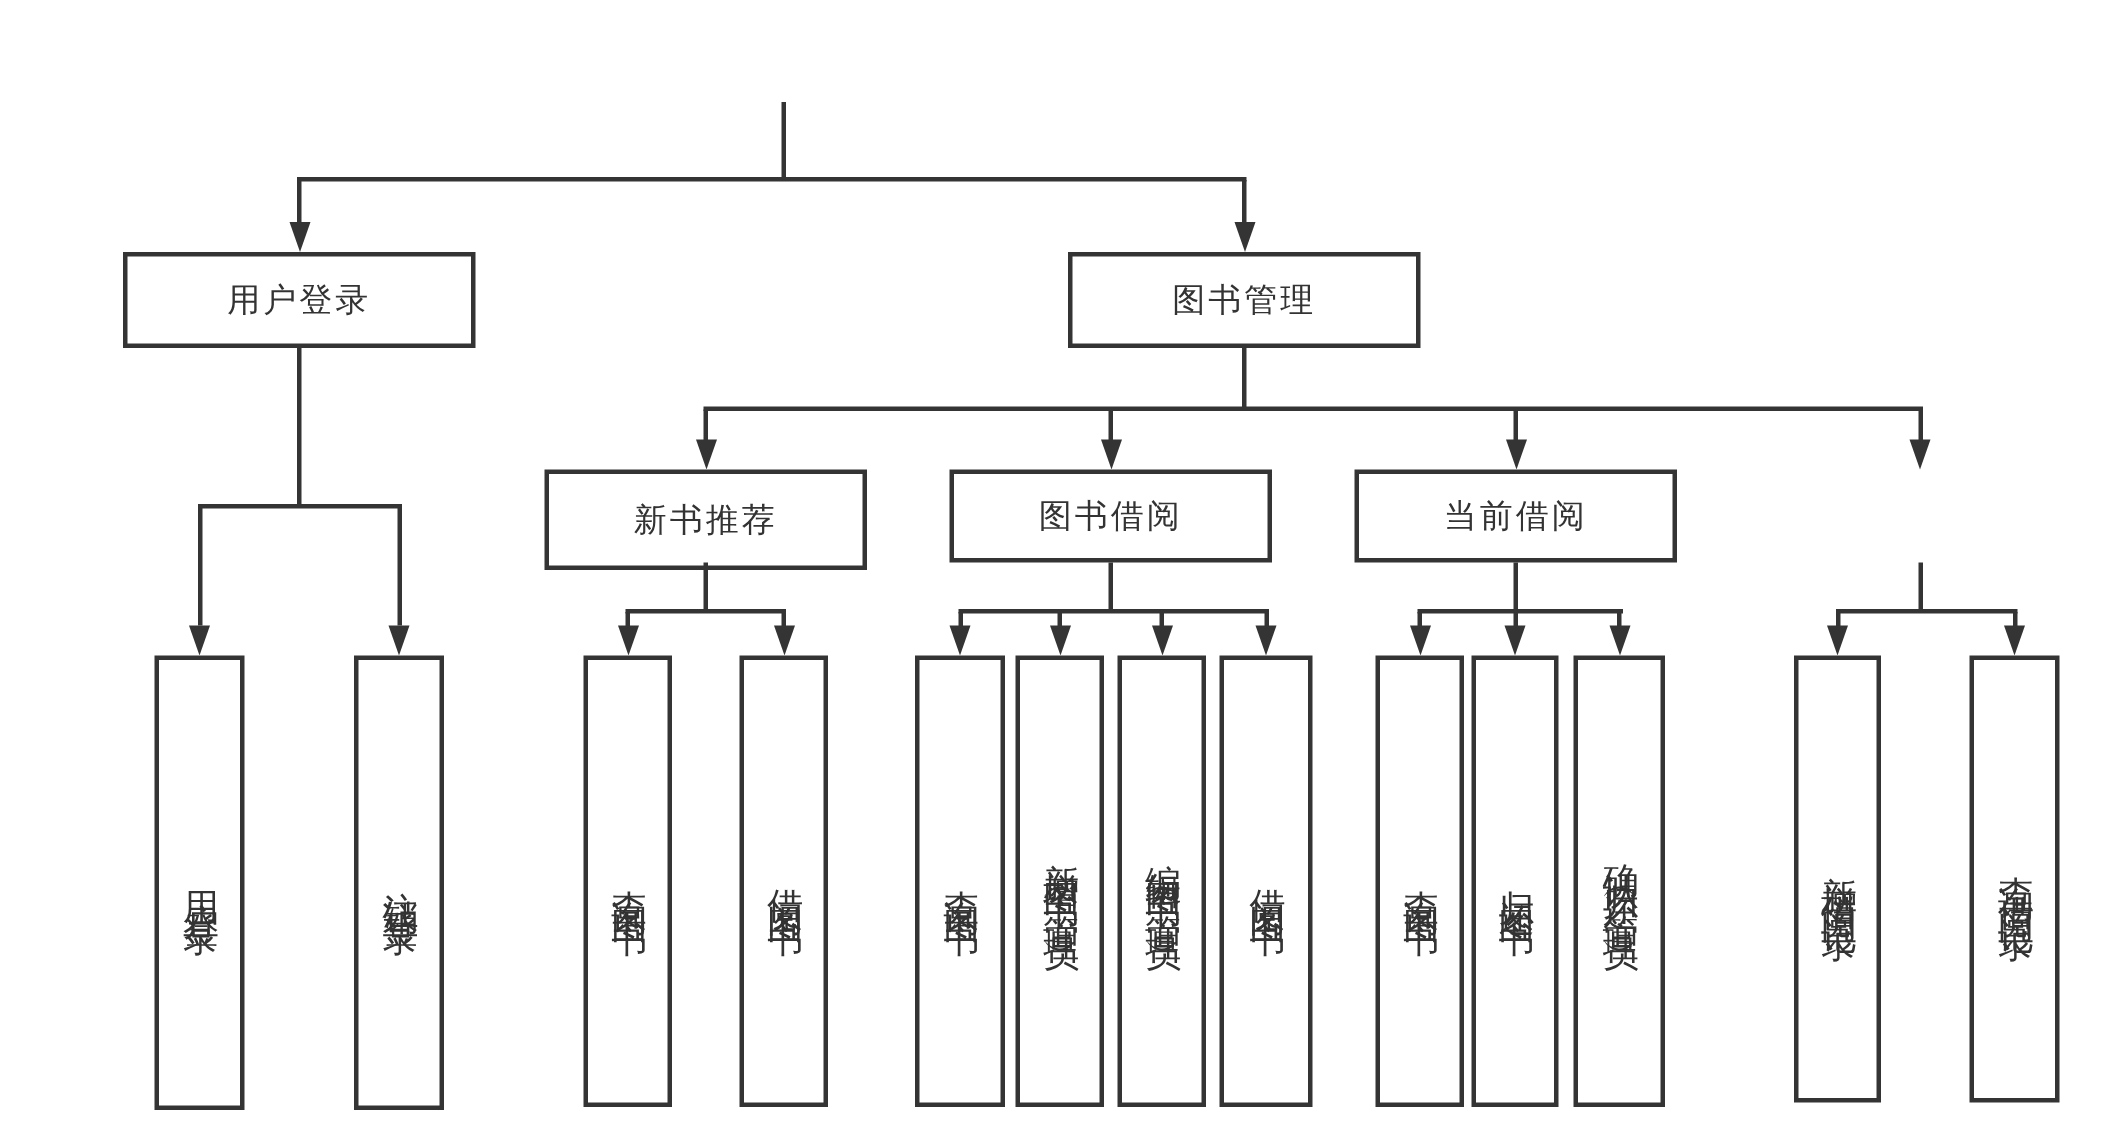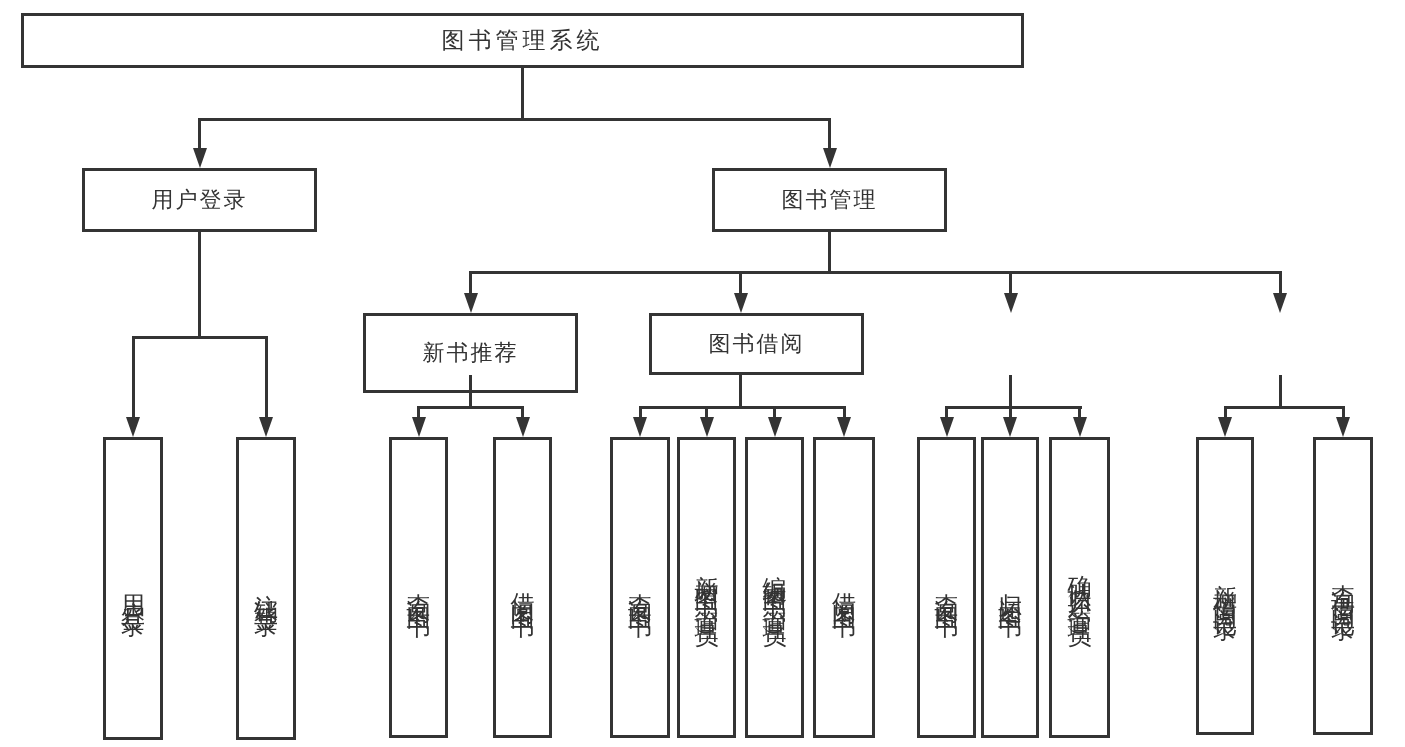--- a/index.html
+++ b/index.html
@@ -29,21 +29,20 @@
     position:absolute;right:5px;bottom:3px;font-size:20px;color:#9b9b9b;
     letter-spacing:1px;z-index:10;
     text-shadow:1px 1px 0 #ffffff,-1px -1px 0 #ffffff,1px -1px 0 #ffffff,-1px 1px 0 #ffffff;
   }
 </style>
 </head>
 <body>
 
 <div class="stage">
 
-  <div class="box title" style="left:21px;top:13px;width:1003px;height:55px;">图书管理系统</div>
 
   <div class="vline" style="left:521px;top:68px;height:52px;"></div>
   <div class="hline" style="left:198px;top:118px;width:633px;"></div>
   <div class="vline" style="left:198px;top:120px;height:30px;"></div>
   <div class="arrow" style="left:192.5px;top:148px;"></div>
   <div class="vline" style="left:828px;top:120px;height:30px;"></div>
   <div class="arrow" style="left:822.5px;top:148px;"></div>
 
   <div class="box" style="left:82px;top:168px;width:235px;height:64px;">用户登录</div>
   <div class="box" style="left:712px;top:168px;width:235px;height:64px;">图书管理</div>
@@ -59,22 +58,23 @@
   <div class="hline" style="left:469px;top:271px;width:813px;"></div>
   <div class="vline" style="left:469px;top:273px;height:22px;"></div>
   <div class="arrow" style="left:463.5px;top:293px;"></div>
   <div class="vline" style="left:739px;top:273px;height:22px;"></div>
   <div class="arrow" style="left:733.5px;top:293px;"></div>
   <div class="vline" style="left:1009px;top:273px;height:22px;"></div>
   <div class="arrow" style="left:1003.5px;top:293px;"></div>
   <div class="vline" style="left:1278.5px;top:273px;height:22px;"></div>
   <div class="arrow" style="left:1273px;top:293px;"></div>
 
-  <div class="box" style="left:363px;top:313px;width:215px;height:80px;">新书推荐</div>
-  <div class="box" style="left:633px;top:313px;width:215px;height:62px;margin-left:16px;">图书借阅</div>
+  <div class="box" style="left:363px;top:313px;width:215px;height:67px;">新书推荐</div>
+  <div class="box" style="left:633px;top:313px;width:215px;height:62px;">图书借阅</div>
+  <div class="box" style="left:903px;top:313px;width:215px;height:62px;">当前借阅</div>
 
   <div class="vline" style="left:469px;top:375px;height:33px;"></div>
   <div class="vline" style="left:739px;top:375px;height:33px;"></div>
   <div class="vline" style="left:1009px;top:375px;height:33px;"></div>
   <div class="vline" style="left:1278.5px;top:375px;height:33px;"></div>
 
   <div class="hline" style="left:417px;top:406px;width:107px;"></div>
   <div class="hline" style="left:638.5px;top:406px;width:207px;"></div>
   <div class="hline" style="left:945px;top:406px;width:137px;"></div>
   <div class="hline" style="left:1223.5px;top:406px;width:121px;"></div>

